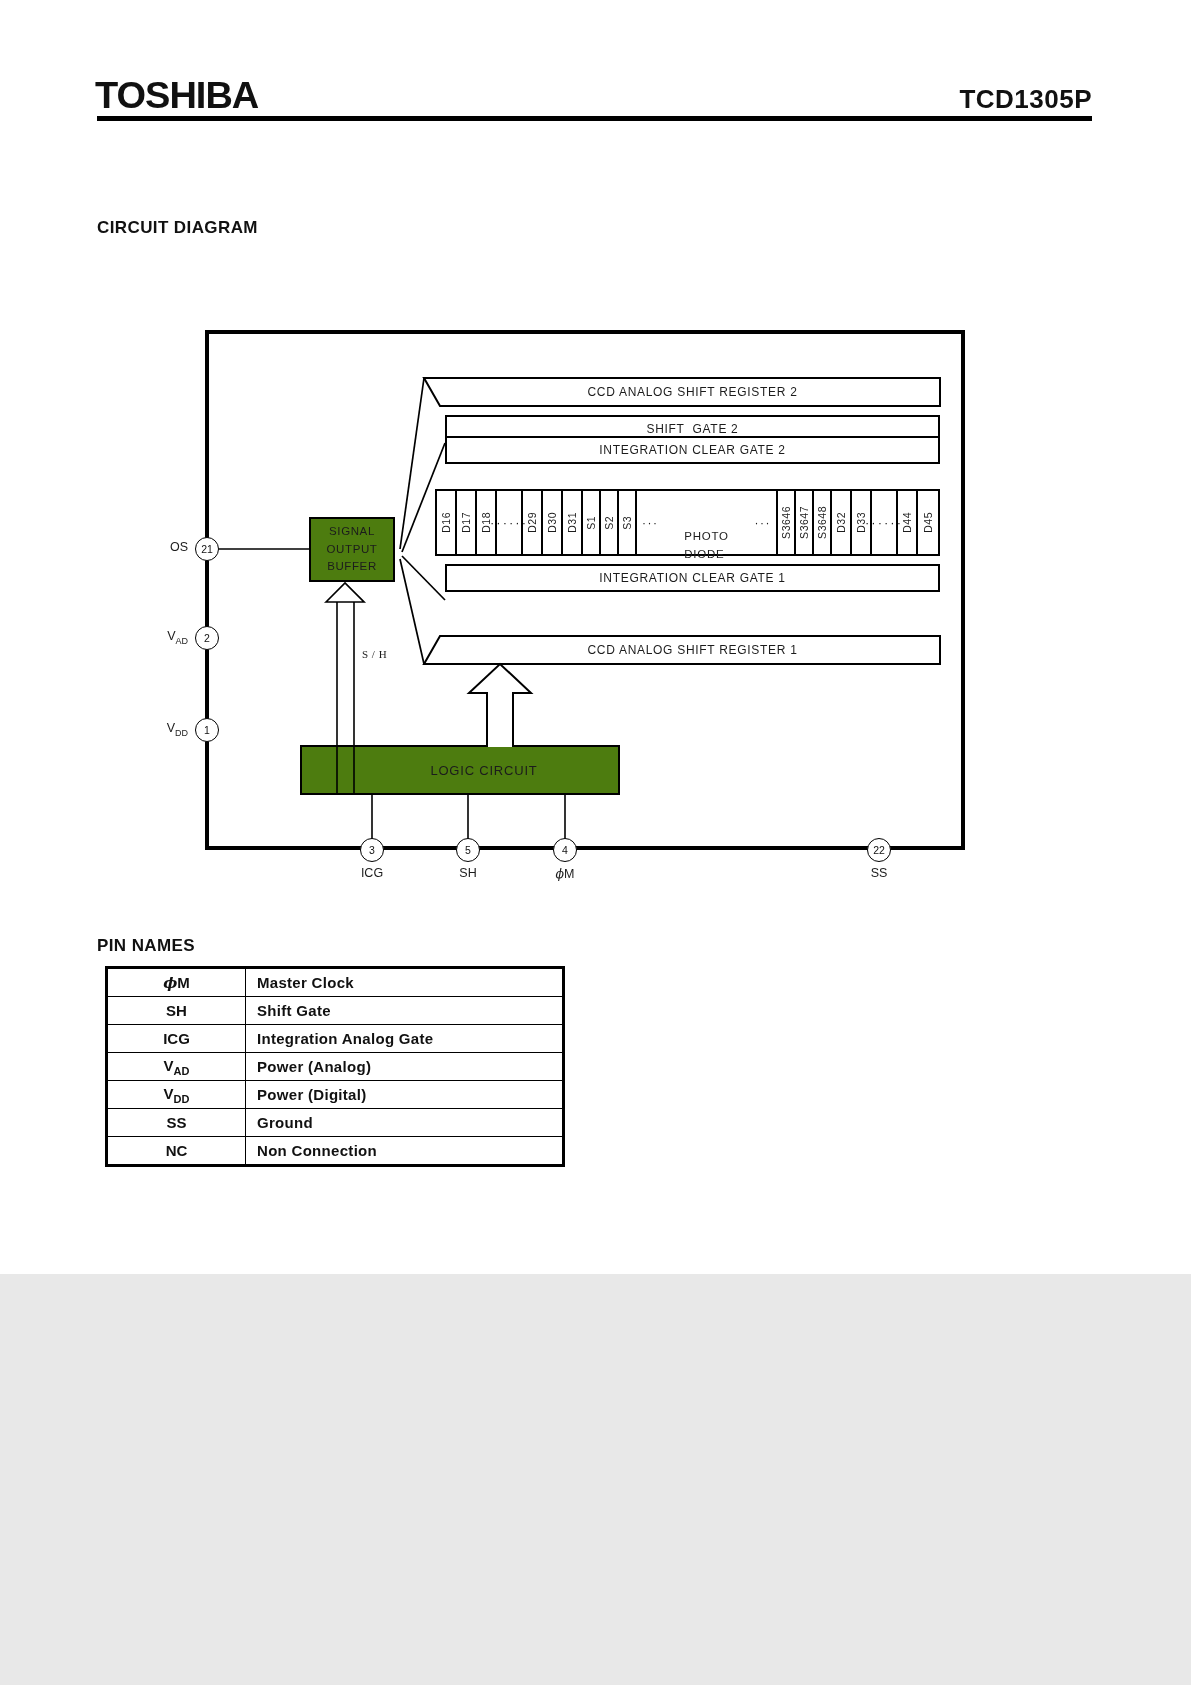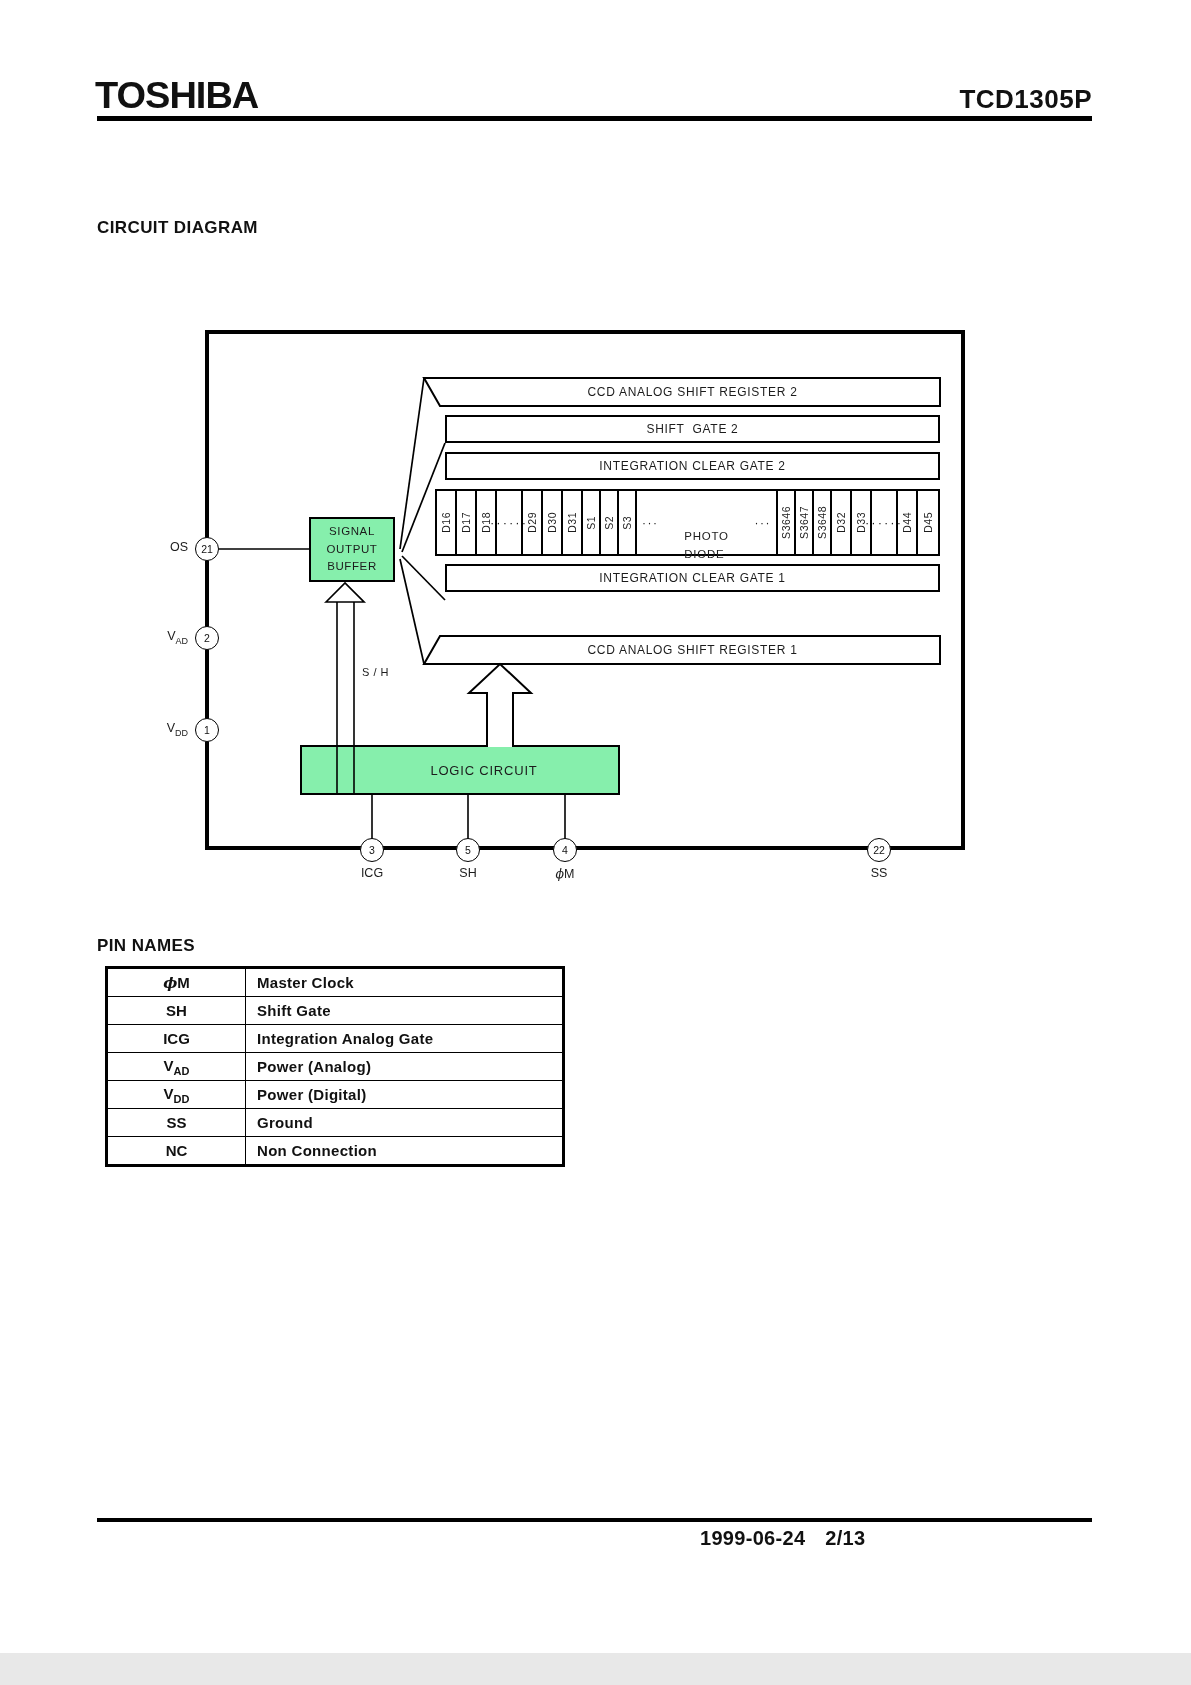--- a/index.html
+++ b/index.html
@@ -1,17 +1,17 @@
 <!DOCTYPE html>
 <html><head>
 <meta charset="utf-8">
 <style>
   html,body{margin:0;padding:0;background:#e8e8e8;}
   .page{
-    position:relative;width:1191px;height:1653px;background:#ffffff;
+    position:relative;width:1191px;height:1274px;background:#ffffff;
     font-family:"Liberation Sans",sans-serif;color:#111;margin:0 auto;overflow:hidden;
   }
   .abs{position:absolute;}
   
   .brand{left:95px;top:74px;font-size:38px;font-weight:700;letter-spacing:-1px;transform:scaleY(.98);}
   .partno{left:760px;top:84px;width:332px;text-align:right;font-size:26px;font-weight:700;letter-spacing:.5px;}
   .hrule{left:97px;top:116px;width:995px;height:5px;background:#000;}
   .section-title{font-size:17px;font-weight:700;letter-spacing:.4px;}
   .t-circuit{left:97px;top:218px;}
   .t-pins{left:97px;top:936px;}
@@ -21,21 +21,21 @@
   .bar-label{font-size:12px;letter-spacing:.7px;color:#1c1c1c;white-space:pre;}
   .reg-text{display:flex;align-items:center;justify-content:center;z-index:10;}
   .cellrow{left:435px;top:489px;width:505px;height:67px;border:2px solid #000;box-sizing:border-box;background:#fff;display:flex;z-index:2;}
   .cell{box-sizing:border-box;display:flex;align-items:center;justify-content:center;border-right:2px solid #000;flex:0 0 auto;}
   .cell:last-child{border-right:none;}
   .vlabel{writing-mode:vertical-rl;transform:rotate(180deg);font-size:10.5px;letter-spacing:.5px;white-space:nowrap;color:#1c1c1c;}
   .dotscell{font-size:13px;letter-spacing:2px;color:#1c1c1c;}
   .photocell{flex:1 1 auto;justify-content:space-between;padding:0 5px;}
   .photocell .pd{font-size:11.5px;letter-spacing:.8px;text-align:left;line-height:1.55;color:#1c1c1c;margin-top:46px;}
   .photocell .dots{font-size:12px;letter-spacing:1.5px;color:#1c1c1c;}
-  .smallbox{box-sizing:border-box;border:2px solid #000;background:#86efac;display:flex;flex-direction:column;align-items:center;justify-content:center;z-index:2;}
+  .smallbox{box-sizing:border-box;border:2px solid #000;background:#4d7c0f;display:flex;flex-direction:column;align-items:center;justify-content:center;z-index:2;}
   .buffer{left:309px;top:517px;width:86px;height:65px;}
   .buffer span{font-size:11.5px;letter-spacing:.6px;line-height:1.55;color:#1c1c1c;}
   .logic{left:300px;top:745px;width:320px;height:50px;border-width:2.5px;}
   .logic span{font-size:13px;letter-spacing:.8px;color:#1c1c1c;margin-left:48px;}
   .sh-label{font-size:11px;letter-spacing:.5px;color:#1c1c1c;z-index:10;}
   .diagram-svg{left:0;top:0;z-index:5;pointer-events:none;}
   .pin-circle{width:24px;height:24px;border:1.7px solid #000;border-radius:50%;background:#fff;
     display:flex;align-items:center;justify-content:center;font-size:10.5px;font-weight:400;color:#111;z-index:10;box-sizing:border-box;}
   .pin-label{font-size:12.5px;color:#1c1c1c;z-index:10;}
   .pin-label sub{font-size:9px;}
@@ -63,21 +63,21 @@
   <div class="abs partno">TCD1305P</div>
   <div class="abs hrule"></div>
 
   <div class="abs section-title t-circuit">CIRCUIT DIAGRAM</div>
 
   <div class="abs outer-box"></div>
 
   <div class="abs bar" style="left:445px;top:415px;width:495px;height:28px;">
     <span class="bar-label">SHIFT  GATE 2</span>
   </div>
-  <div class="abs bar" style="left:445px;top:452px;width:495px;height:28px;">
+  <div class="abs bar" style="left:445px;top:436px;width:495px;height:28px;">
     <span class="bar-label">INTEGRATION CLEAR GATE 2</span>
   </div>
   <div class="abs bar" style="left:445px;top:564px;width:495px;height:28px;">
     <span class="bar-label">INTEGRATION CLEAR GATE 1</span>
   </div>
 
   <div class="abs cellrow" id="cellrow">
       <div class="cell" style="width: 20px;">
         <span class="vlabel">D16</span>
       </div>
@@ -145,21 +145,21 @@
   <div class="abs smallbox buffer">
     <span>SIGNAL</span>
     <span>OUTPUT</span>
     <span>BUFFER</span>
   </div>
 
   <div class="abs smallbox logic">
     <span>LOGIC CIRCUIT</span>
   </div>
 
-  <div class="abs sh-label" style="left:362px;top:666px;">S / H</div>
+  <div class="abs sh-label" style="left:362px;top:648px;font-family:Liberation Serif, serif;">S / H</div>
 
   <svg class="abs diagram-svg" width="1191" height="1685" viewBox="0 0 1191 1685">
 
     <line x1="400" y1="549" x2="424" y2="378" stroke="#000" stroke-width="1.7"></line>
     <line x1="402" y1="552" x2="445" y2="443" stroke="#000" stroke-width="1.7"></line>
     <line x1="402" y1="556" x2="445" y2="600" stroke="#000" stroke-width="1.7"></line>
     <line x1="400" y1="559" x2="424" y2="664" stroke="#000" stroke-width="1.7"></line>
 
     <polygon points="424,378 940,378 940,406 440,406" fill="#fff" stroke="#000" stroke-width="2"></polygon>
     <polygon points="440,636 940,636 940,664 424,664" fill="#fff" stroke="#000" stroke-width="2"></polygon>

